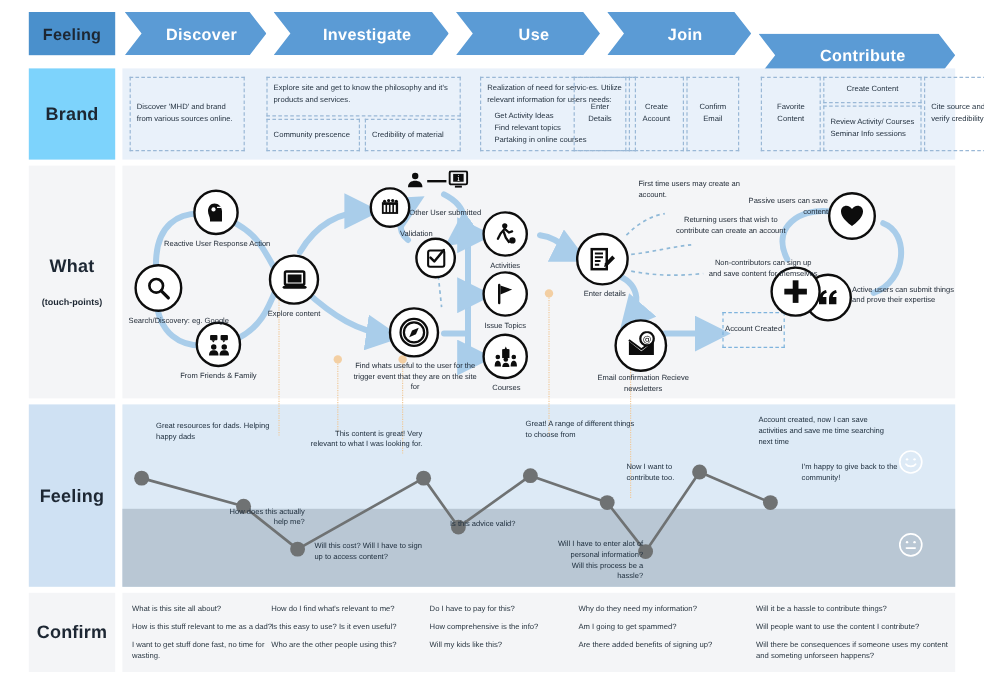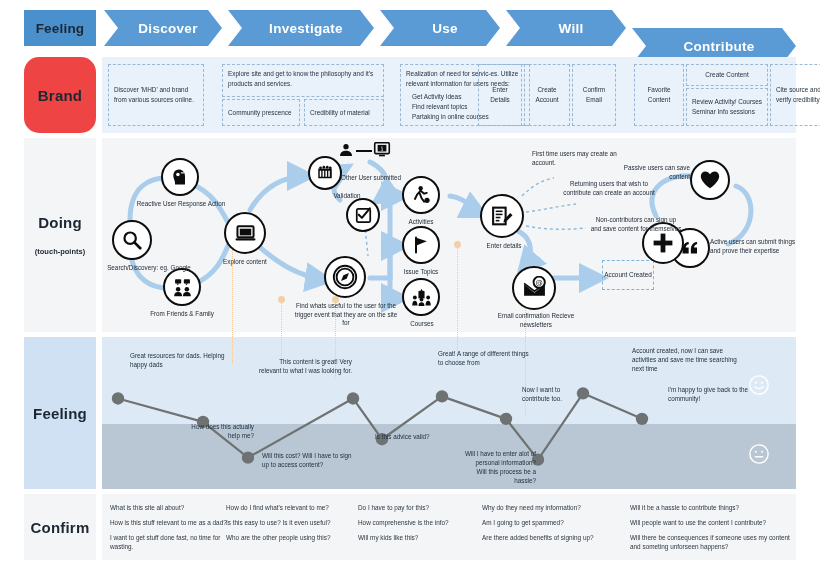--- a/index.html
+++ b/index.html
@@ -55,21 +55,21 @@
     font-weight: bold;
   }
   .row-label .big { font-size: 15px; letter-spacing: .2px; }
   .row-label .sub { font-size: 7.5px; font-weight: bold; margin-top: 16px; }
 
   .row-panel {
     position: absolute;
   }
 
   
-  #brand-label { left: 24px; top: 57px; width: 72px; height: 76px; background: #ef4444; border-radius: 15px; }
+  #brand-label { left: 24px; top: 57px; width: 72px; height: 76px; background: #7dd3fc; }
   #brand-panel { left: 102px; top: 57px; width: 694px; height: 76px; background: #e9f1fa; }
   .dbox {
     position: absolute;
     border: 1px dashed #9ab8d6;
     color: #253341;
     font-size: 6.4px;
     line-height: 1.55;
     padding: 4px 5px;
   }
   .dbox.center { display: flex; align-items: center; justify-content: center; text-align: center; }
@@ -155,21 +155,21 @@
 </head>
 <body>
 
 <div id="canvas">
 
   <div id="stages-row">
     <div class="stage-label-box">Feeling</div>
     <div class="stage-chev" style="left:228px; width:146px;">Investigate</div>
     <div class="stage-chev" style="left:104px; width:118px;">Discover</div>
     <div class="stage-chev" style="left:380px; width:120px;">Use</div>
-    <div class="stage-chev" style="left:506px; width:120px;">Will</div>
+    <div class="stage-chev" style="left:506px; width:120px;">Join</div>
     <div class="stage-chev" style="left:632px; width:164px;margin-top:18px;">Contribute</div>
   </div>
 
   <div class="row-label" id="brand-label">
     <span class="big">Brand</span>
   </div>
   <div class="row-panel" id="brand-panel">
 
     <div class="dbox mid" style="left:6px; top:7px; width:96px; height:62px;">Discover 'MHD' and brand from various sources online.</div>
 
@@ -188,21 +188,21 @@
     <div class="dbox center" style="left:422px; top:7px; width:46px; height:62px;">Create Account</div>
     <div class="dbox center" style="left:470px; top:7px; width:44px; height:62px;">Confirm Email</div>
 
     <div class="dbox center" style="left:532px; top:7px; width:50px; height:62px;">Favorite Content</div>
     <div class="dbox center" style="left:584px; top:7px; width:82px; height:22px;">Create Content</div>
     <div class="dbox mid" style="left:584px; top:31px; width:82px; height:38px;">Review Activity/ Courses Seminar Info sessions</div>
     <div class="dbox mid" style="left:668px; top:7px; width:72px; height:62px;">Cite source and verify credibility</div>
   </div>
 
   <div class="row-label" id="doing-label">
-    <span class="big">Doing</span>
+    <span class="big">What</span>
     <span class="sub">(touch-points)</span>
   </div>
   <div class="row-panel" id="doing-panel">
 
     <svg class="overlay" width="694" height="194">
       <defs>
         <marker id="ah" markerWidth="6" markerHeight="6" refX="4.2" refY="3" orient="auto">
           <path d="M0,0 L6,3 L0,6 z" fill="#a9cdea"></path>
         </marker>
         <marker id="ahd" markerWidth="5" markerHeight="5" refX="3.6" refY="2.5" orient="auto">

